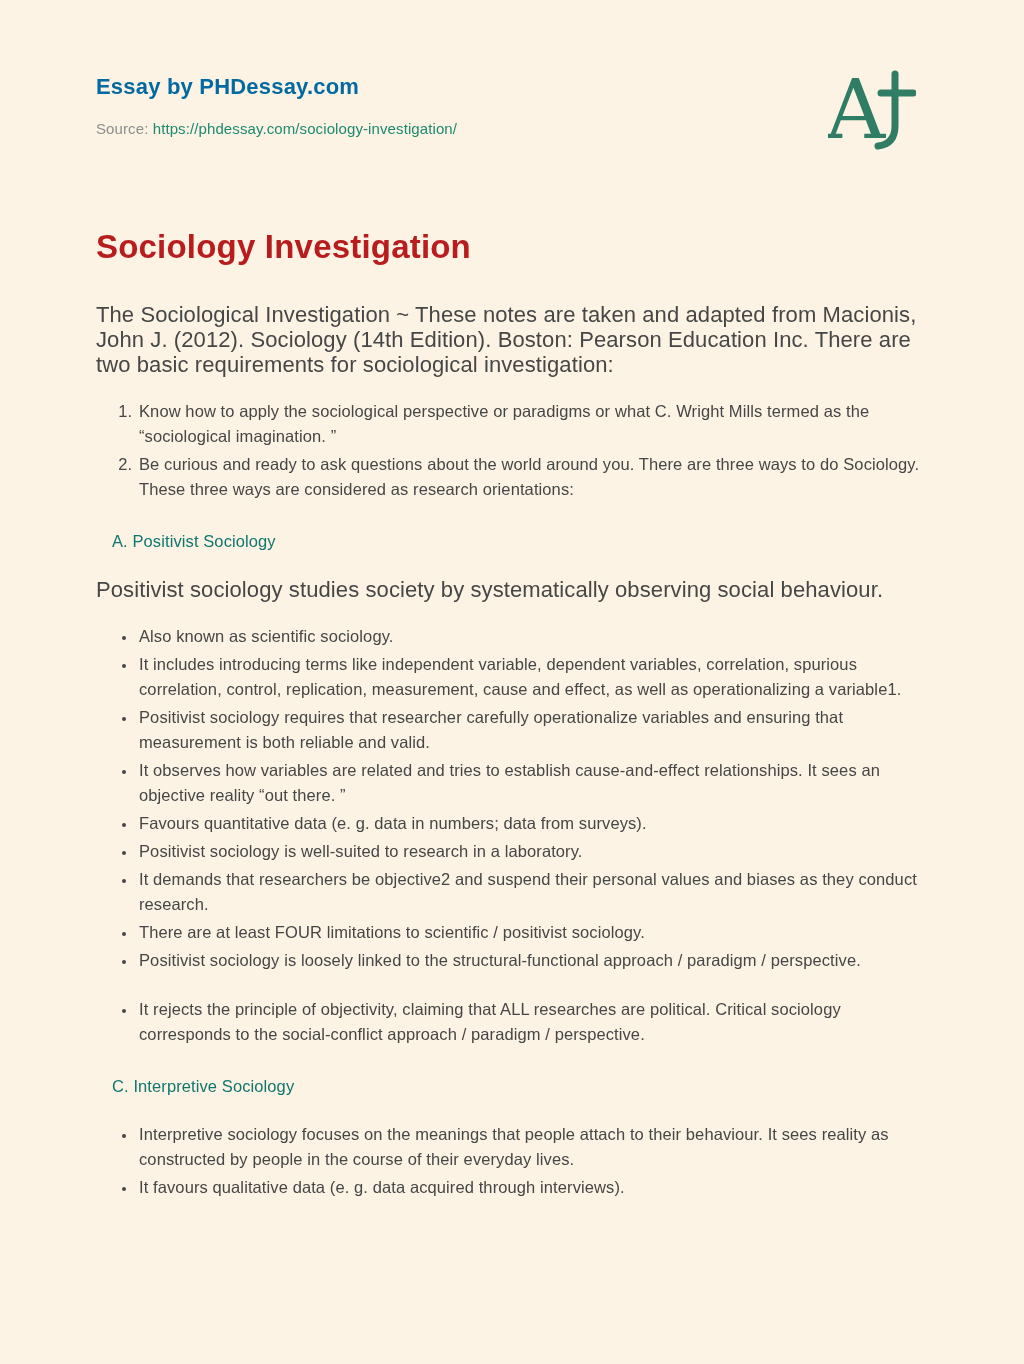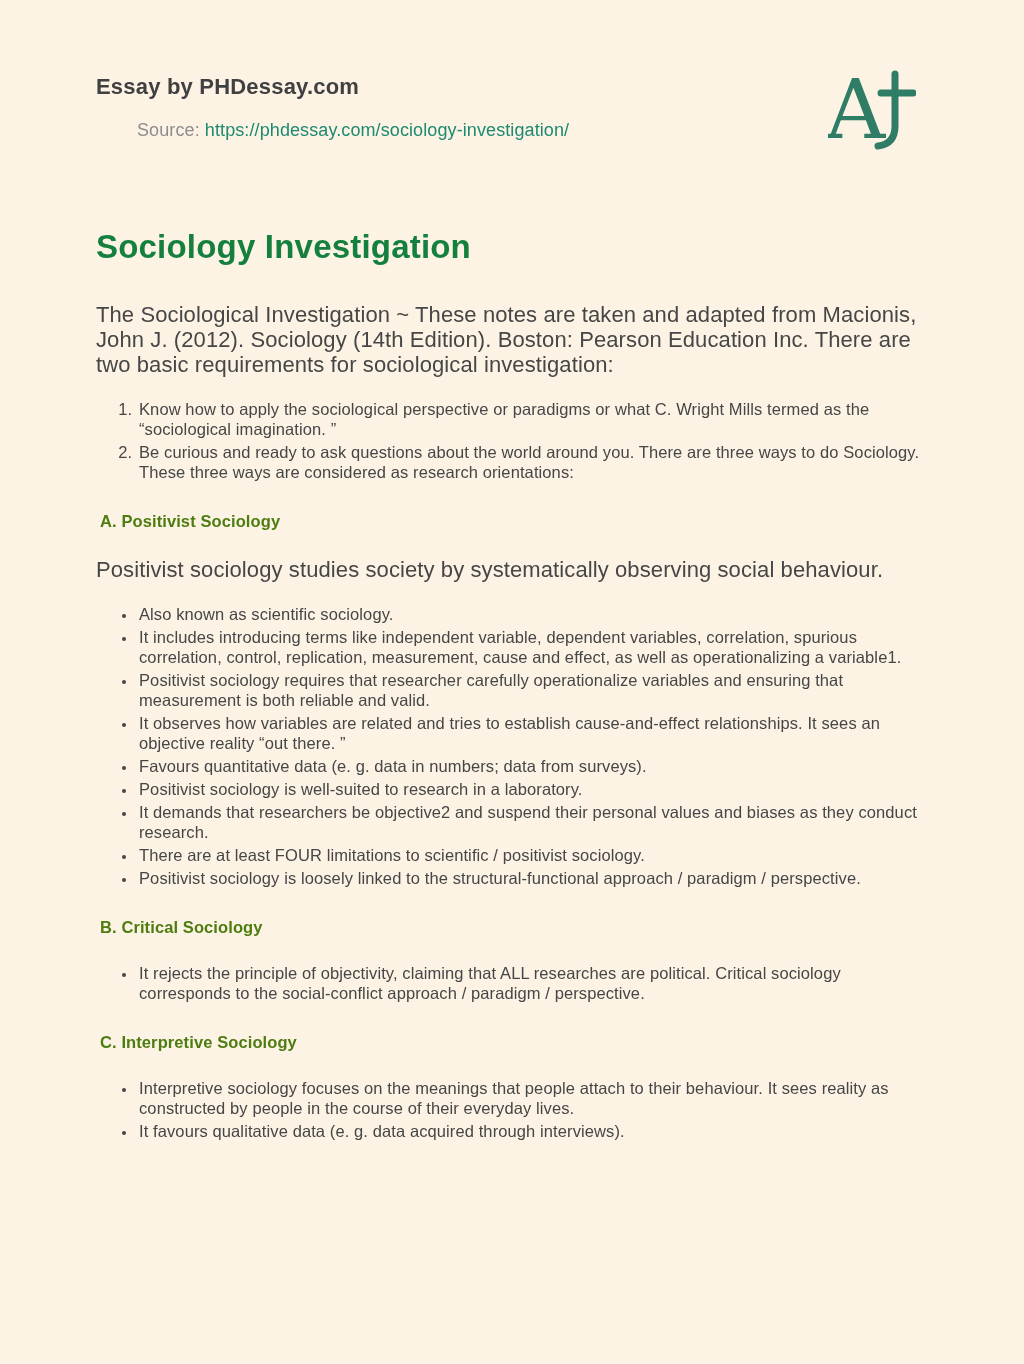--- a/index.html
+++ b/index.html
@@ -16,66 +16,65 @@
     position: relative;
   }
   .header-row {
     display: flex;
     justify-content: space-between;
     align-items: flex-start;
   }
   .site-title {
     font-size: 22px;
     font-weight: 700;
-    color: #404040;
+    color: #0369a1;
     margin: 0 0 20px 0;
     letter-spacing: 0.2px;
   }
   .source-line {
-    font-size: 18px;
+    font-size: 15px;
     color: #8d8d8d;
     letter-spacing: 0.1px;
-    margin-left: 41px;
   }
   .source-line a {
     color: #1d8a70;
     text-decoration: none;
   }
   .logo {
     margin-top: -6px;
     margin-right: 4px;
     flex: 0 0 auto;
   }
   .page-title {
     font-size: 33px;
     font-weight: 700;
-    color: #15803d;
+    color: #b91c1c;
     margin: 70px 0 36px 0;
     letter-spacing: 0.2px;
   }
   p.body-text {
     font-size: 22px;
     line-height: 25px;
     margin: 0 0 22px 0;
     letter-spacing: 0.1px;
   }
   h3.section-heading {
     font-size: 16.5px;
-    font-weight: 700;
-    color: #4d7c0f;
-    margin: 30px 0 26px 4px;
+    font-weight: 400;
+    color: #0f766e;
+    margin: 30px 0 26px 16px;
     letter-spacing: 0.1px;
   }
   ol.num-list, ul.bullet-list {
     margin: 20px 0 24px 0;
     padding-left: 41px;
   }
   ol.num-list li, ul.bullet-list li {
     font-size: 16.5px;
-    line-height: 20px;
+    line-height: 25px;
     margin: 0 0 3px 0;
     padding-left: 2px;
     letter-spacing: 0.1px;
   }
   ul.bullet-list li::marker { color: #464646; font-size: 14px; }
 </style>
 </head>
 <body>
 
 <div class="page">
@@ -115,21 +114,20 @@
     <li>It includes introducing terms like independent variable, dependent variables, correlation, spurious correlation, control, replication, measurement, cause and effect, as well as operationalizing a variable1.</li>
     <li>Positivist sociology requires that researcher carefully operationalize variables and ensuring that measurement is both reliable and valid.</li>
     <li>It observes how variables are related and tries to establish cause-and-effect relationships. It sees an objective reality “out there. ”</li>
     <li>Favours quantitative data (e. g. data in numbers; data from surveys).</li>
     <li>Positivist sociology is well-suited to research in a laboratory.</li>
     <li>It demands that researchers be objective2 and suspend their personal values and biases as they conduct research.</li>
     <li>There are at least FOUR limitations to scientific / positivist sociology.</li>
     <li>Positivist sociology is loosely linked to the structural-functional approach / paradigm / perspective.</li>
   </ul>
 
-  <h3 class="section-heading">B. Critical Sociology</h3>
 
 
 
   <ul class="bullet-list">
     <li>It rejects the principle of objectivity, claiming that ALL researches are political. Critical sociology corresponds to the social-conflict approach / paradigm / perspective.</li>
   </ul>
 
   <h3 class="section-heading">C. Interpretive Sociology</h3>
 
   <ul class="bullet-list">

